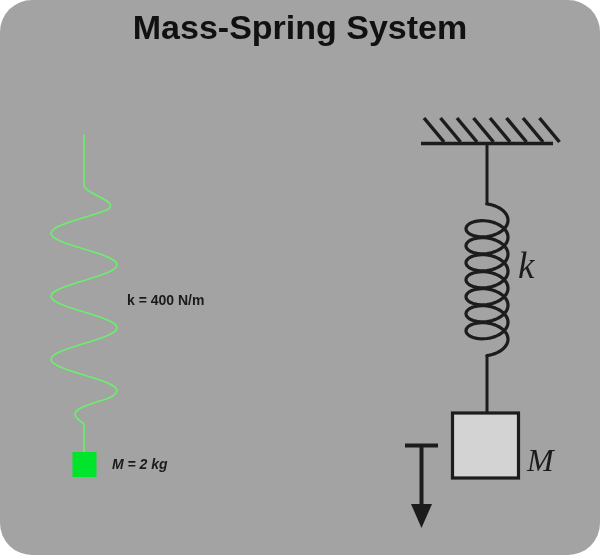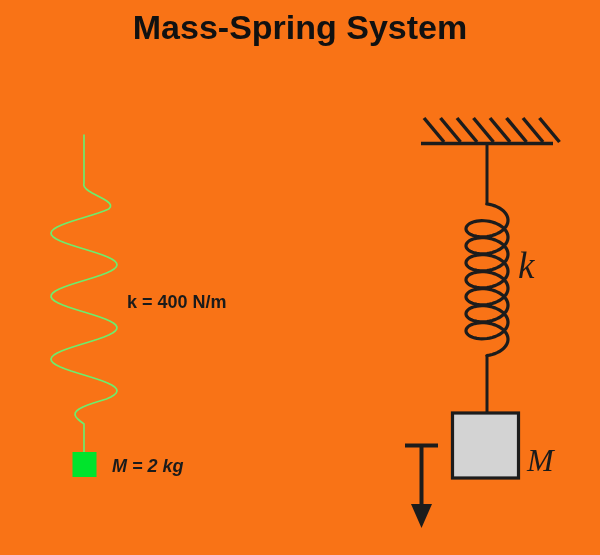--- a/index.html
+++ b/index.html
@@ -1,26 +1,26 @@
 <!DOCTYPE html>
 <html><head>
 <meta charset="utf-8">
 <style>
   html,body{margin:0;padding:0;background:#fff;}
   .stage{
-    position:relative;width:600px;height:555px;background:#f97316;
-    font-family:"Liberation Sans","DejaVu Sans",sans-serif;overflow:hidden;
+    position:relative;width:600px;height:555px;background:#a3a3a3;
+    font-family:"Liberation Sans","DejaVu Sans",sans-serif;overflow:hidden;border-radius:32px;
   }
   .page-title{
     position:absolute;top:8px;left:0;width:100%;text-align:center;
     font-size:34px;font-weight:700;color:#111;letter-spacing:0px;
   }
   .diagram-svg{position:absolute;top:0;left:0;}
   .sans-label{
-    position:absolute;font-size:18px;font-weight:700;color:#1b1b1b;white-space:nowrap;
+    position:absolute;font-size:14px;font-weight:700;color:#1b1b1b;white-space:nowrap;
   }
   .serif-label{
     position:absolute;font-family:"Liberation Serif","DejaVu Serif",serif;
     font-style:italic;color:#1b1b1b;white-space:nowrap;
   }
   .k-label{font-size:37px;top:244px;left:518px;}
   .m-label{font-size:32px;top:442px;left:527px;}
 </style>
 </head>
 <body>

